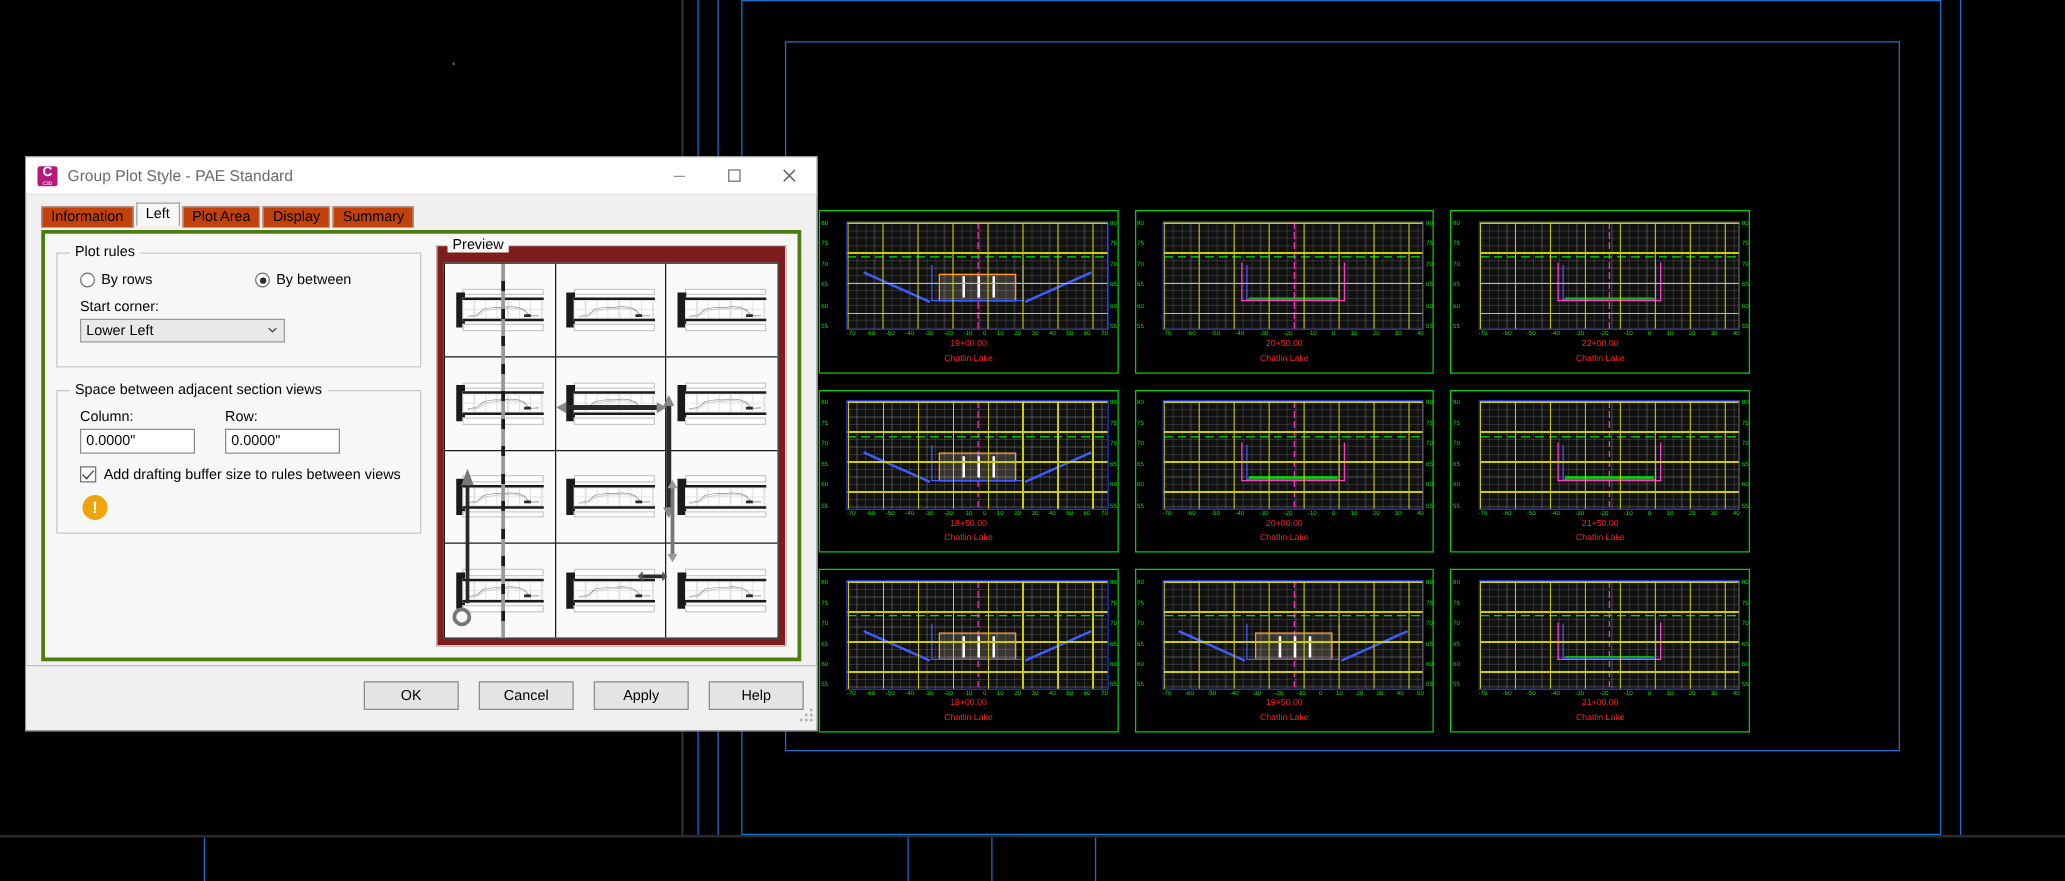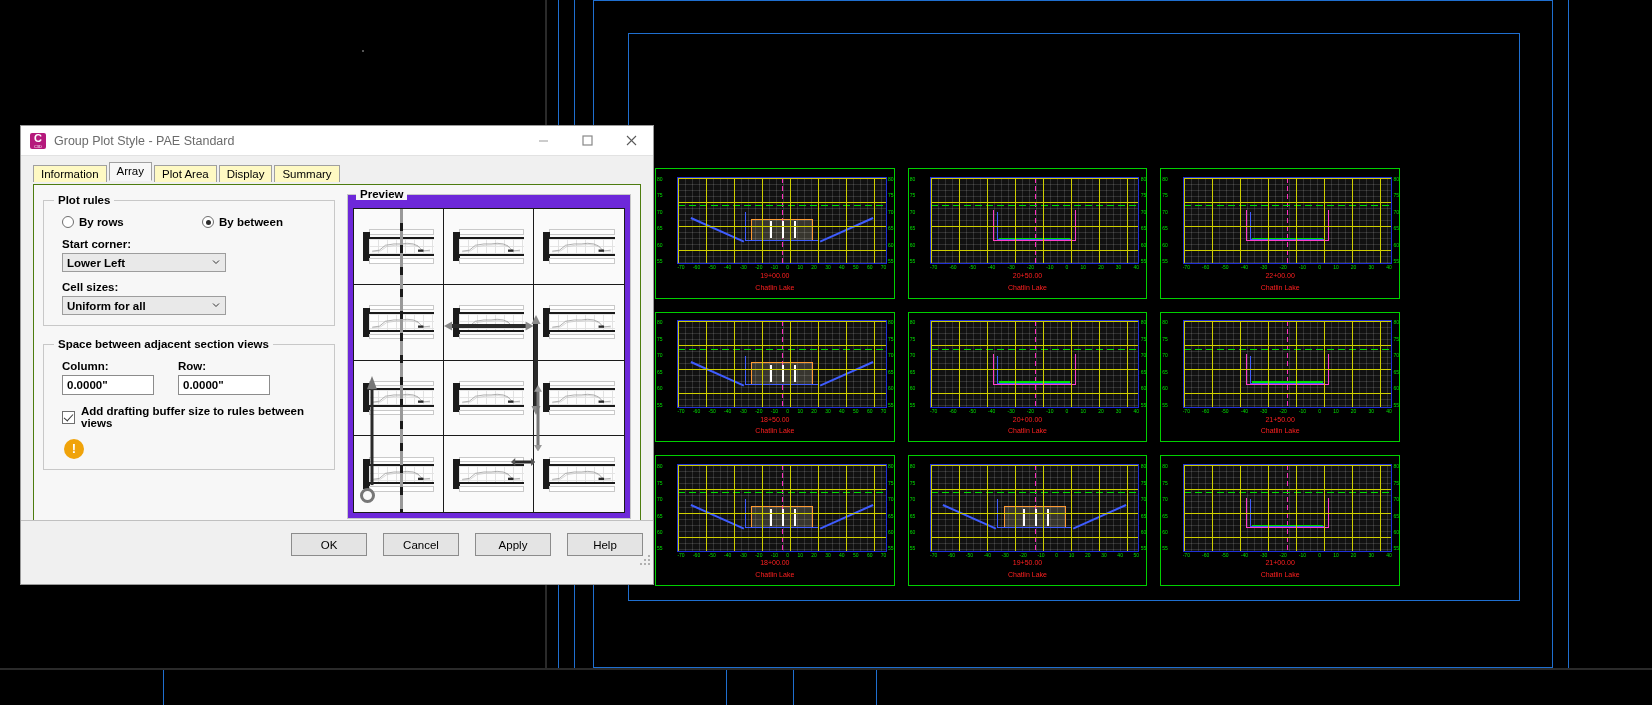--- a/index.html
+++ b/index.html
@@ -204,21 +204,21 @@
   #tabstrip {
     display:flex;
     align-items:flex-end;
     padding:8px 10px 0 12px;
     height:25px;
     position:relative;
   }
   .tab {
     border:1px solid #a0a0a0;
     border-bottom:none;
-    background:#fef9c3;
+    background:#c2410c;
     padding:2px 7px 2px 7px;
     font-size:11.5px;
     margin-right:2px;
     height:17px;
     line-height:13px;
     position:relative;
     top:1px;
   }
   .tab.active {
     background:#f7f7f7;
@@ -226,23 +226,22 @@
     z-index:3;
     top:0px;
     border-bottom:1px solid #f7f7f7;
   }
 
   #tabpage {
     position:absolute;
     left:12px; right:12px;
     top:58px; bottom:55px;
     background:#f7f7f7;
-    border:1px solid #4d7c0f;
+    border:3px solid #4d7c0f;
     padding:9px 9px;
-    font-weight:bold;
   }
   .cols { display:flex; gap:12px; height:100%; }
   .left-col { width:292px; display:flex; flex-direction:column; gap:12px; }
   .right-col { flex:1; }
 
   fieldset {
     border:1px solid #c8c8c8;
     margin:0; padding:8px 10px 10px 10px;
     background:#f7f7f7;
   }
@@ -316,21 +315,21 @@
     color:#fff; font-weight:bold; font-size:13px;
   }
   .note-txt { font-size:11px; line-height:13px; color:#1a1a1a; }
 
   
   #preview-box {
     border:1px solid #c8c8c8;
     height:100%;
     padding:8px 9px 9px 9px;
     position:relative;
-    background:#6d28d9;
+    background:#7f1d1d;
   }
   #preview-legend {
     position:absolute; top:-7px; left:8px;
     background:#f7f7f7; padding:0 4px; font-size:11.5px;
   }
   #pv-grid {
     position:absolute;
     left:5px; top:13px; right:5px; bottom:5px;
     border:1px solid #1a1a1a;
     display:grid;
@@ -380,21 +379,21 @@
     background:repeating-linear-gradient(to bottom,#999 0 14px,#1a1a1a 14px 22px);
   }
   .arr-dot {
     position:absolute;
     width:15px;height:15px;border-radius:50%;
     border:3px solid #777; background:#fafafa;
   }
 
   #btnbar {
     position:absolute;
-    left:0; right:0; bottom:16px;
+    left:0; right:0; bottom:4px;
     height:48px;
     border-top:1px solid #c0c0c0;
     display:flex; align-items:center; justify-content:flex-end;
     gap:16px; padding-right:10px;
     background:#f0f0f0;
   }
   .dlgbtn {
     width:76px; height:23px;
     border:1px solid #8c8c8c;
     background:#e4e4e4;
@@ -849,21 +848,21 @@
         <svg width="11" height="11" viewBox="0 0 11 11">
             <line x1="1" y1="1" x2="10" y2="10" stroke="currentColor" stroke-width="1.1"></line>
             <line x1="10" y1="1" x2="1" y2="10" stroke="currentColor" stroke-width="1.1"></line>
           </svg>
       </div>
     </div>
   </div>
 
   <div id="tabstrip">
     <div class="tab">Information</div>
-    <div class="tab active">Array</div>
+    <div class="tab active">Left</div>
     <div class="tab">Plot Area</div>
     <div class="tab">Display</div>
     <div class="tab">Summary</div>
   </div>
 
   <div id="tabpage">
     <div class="cols">
 
       <div class="left-col">
 
@@ -885,29 +884,20 @@
             <div class="lbl">Start corner:</div>
             <div class="combo">
               <span>Lower Left</span>
               <svg class="chev" viewBox="0 0 8 8">
                   <polyline points="1,2.5 4,5.5 7,2.5" fill="none" stroke="#333" stroke-width="1"></polyline>
                 </svg>
             </div>
           </div>
 
 
-          <div class="fld" style="margin-bottom:0">
-            <div class="lbl">Cell sizes:</div>
-            <div class="combo">
-              <span>Uniform for all</span>
-              <svg class="chev" viewBox="0 0 8 8">
-                  <polyline points="1,2.5 4,5.5 7,2.5" fill="none" stroke="#333" stroke-width="1"></polyline>
-                </svg>
-            </div>
-          </div>
         </fieldset>
 
         <fieldset>
           <legend>Space between adjacent section views</legend>
 
           <div class="two-inputs">
             <div>
               <div class="ti-lbl">Column:</div>
               <div class="txtbox">
                 <span>0.0000"</span>

